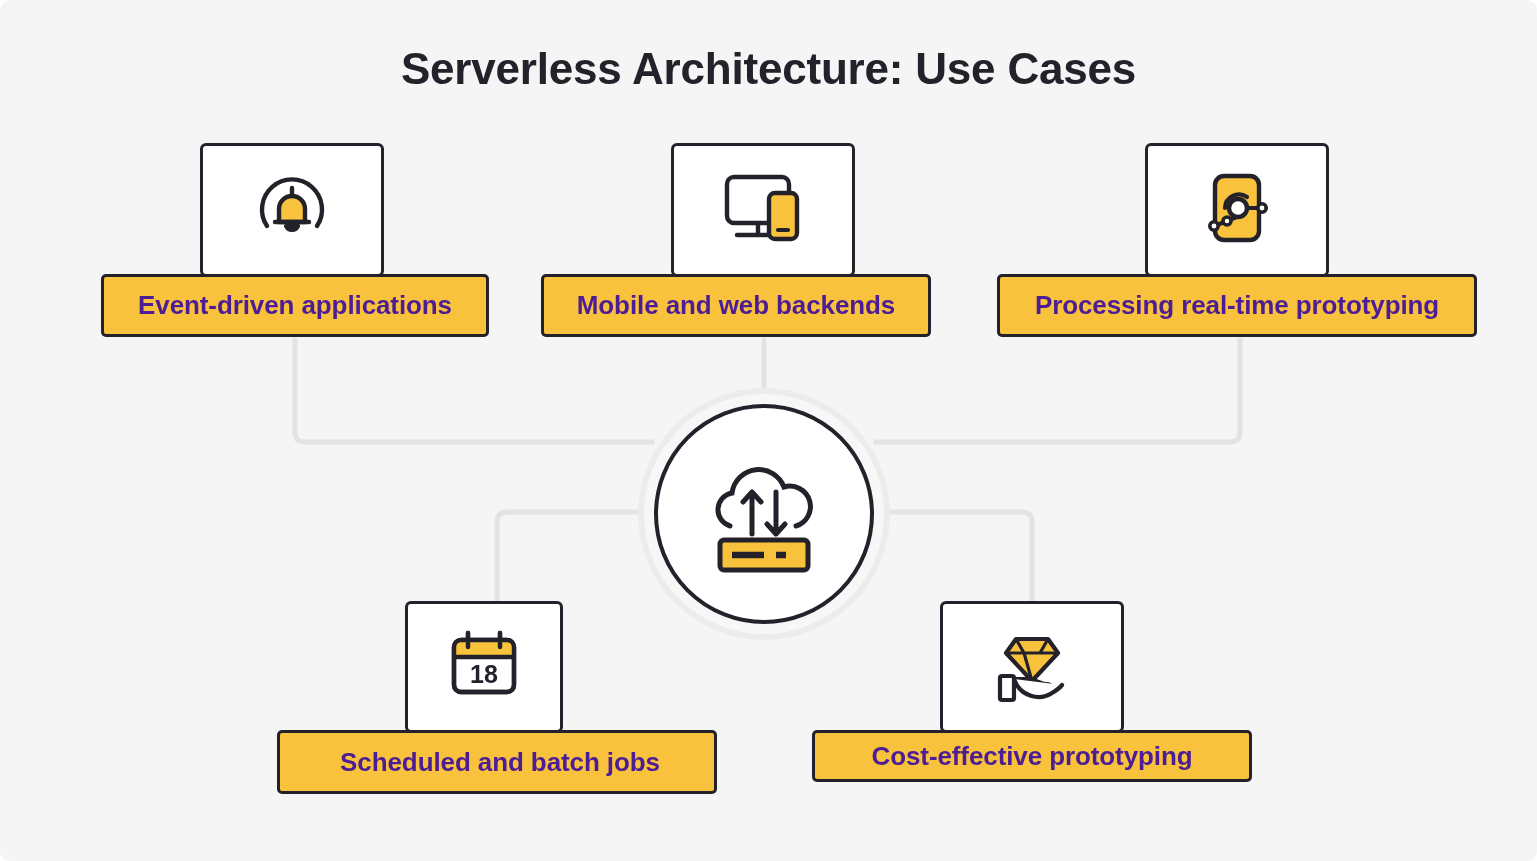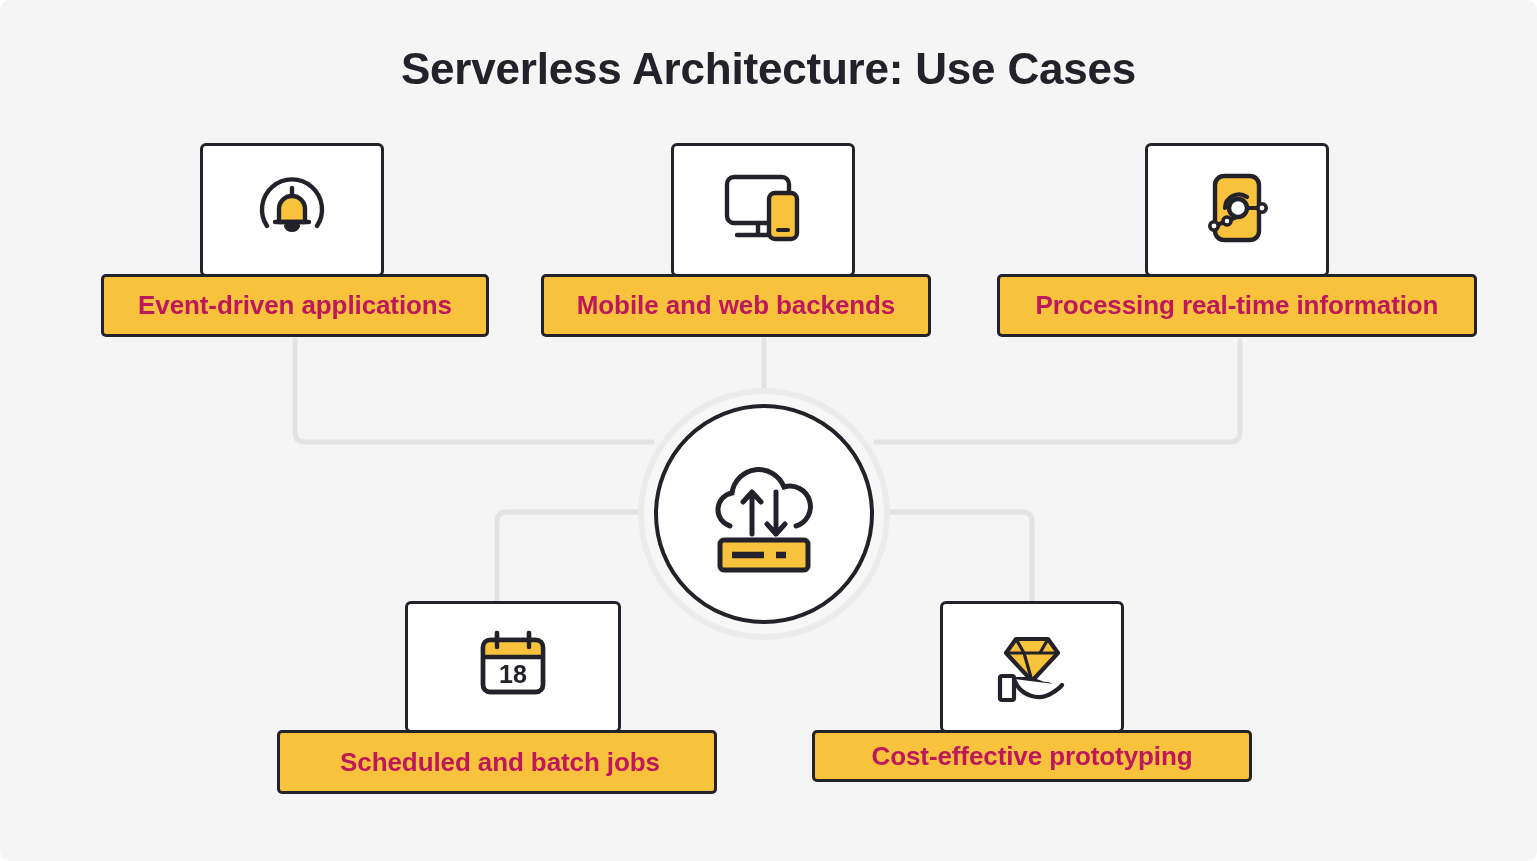--- a/index.html
+++ b/index.html
@@ -54,21 +54,21 @@
   }
   .banner {
     position: absolute;
     background: #f9c23c;
     border: 3px solid #23222a;
     border-radius: 5px;
     box-sizing: border-box;
     display: flex;
     align-items: center;
     justify-content: center;
-    color: #be185d;
+    color: #4c1d95;
     font-size: 26px;
     font-weight: bold;
     letter-spacing: -0.1px;
     white-space: nowrap;
     padding: 0 22px;
   }
   
   #hub {
     position: absolute;
     left: 638px;
@@ -163,26 +163,26 @@
         <path d="M32,44 a14,14 0 0 1 22,-11" fill="none" stroke="#23222a" stroke-width="4.2" stroke-linecap="round"></path>
         <path d="M24,61 L34,57 L46,52" fill="none" stroke="#23222a" stroke-width="4.2" stroke-linecap="round" stroke-linejoin="round"></path>
         <path d="M52,44 L68,44" fill="none" stroke="#23222a" stroke-width="4.2" stroke-linecap="round"></path>
         <circle cx="45" cy="44" r="9" fill="#ffffff" stroke="#23222a" stroke-width="4.4"></circle>
         <circle cx="69" cy="44" r="4.2" fill="#ffffff" stroke="#23222a" stroke-width="3.6"></circle>
         <circle cx="34" cy="57" r="4" fill="#ffffff" stroke="#23222a" stroke-width="3.6"></circle>
         <circle cx="21" cy="62" r="4.2" fill="#ffffff" stroke="#23222a" stroke-width="3.6"></circle>
       </svg>
     </div>
     <div class="banner" style="left:997px; top:274px; width:480px; height:63px;">
-      <span>Processing real-time information</span>
-    </div>
-  </div>
-
-  <div class="node">
-    <div class="icon-card" style="left:405px; top:601px; width:216px; height:132px;">
+      <span>Processing real-time prototyping</span>
+    </div>
+  </div>
+
+  <div class="node">
+    <div class="icon-card" style="left:405px; top:601px; width:158px; height:132px;">
       <svg width="92" height="86" viewBox="0 0 92 86" style="margin-top:-6px;">
         <path d="M30,12 L30,24 M62,12 L62,24" stroke="#23222a" stroke-width="4.4" stroke-linecap="round"></path>
         <rect x="16" y="19" width="60" height="52" rx="7" fill="#ffffff" stroke="#23222a" stroke-width="4.4"></rect>
         <path d="M16,26 a7,7 0 0 1 7,-7 L69,19 a7,7 0 0 1 7,7 L76,36 L16,36 Z" fill="#f9c23c" stroke="none"></path>
         <path d="M16,36 L76,36" stroke="#23222a" stroke-width="4.4"></path>
         <rect x="16" y="19" width="60" height="52" rx="7" fill="none" stroke="#23222a" stroke-width="4.4"></rect>
         <path d="M30,12 L30,26 M62,12 L62,26" stroke="#23222a" stroke-width="4.4" stroke-linecap="round"></path>
         <text x="46" y="62" text-anchor="middle" font-family="Liberation Sans, sans-serif" font-size="25" font-weight="bold" fill="#23222a">18</text>
       </svg>
     </div>

